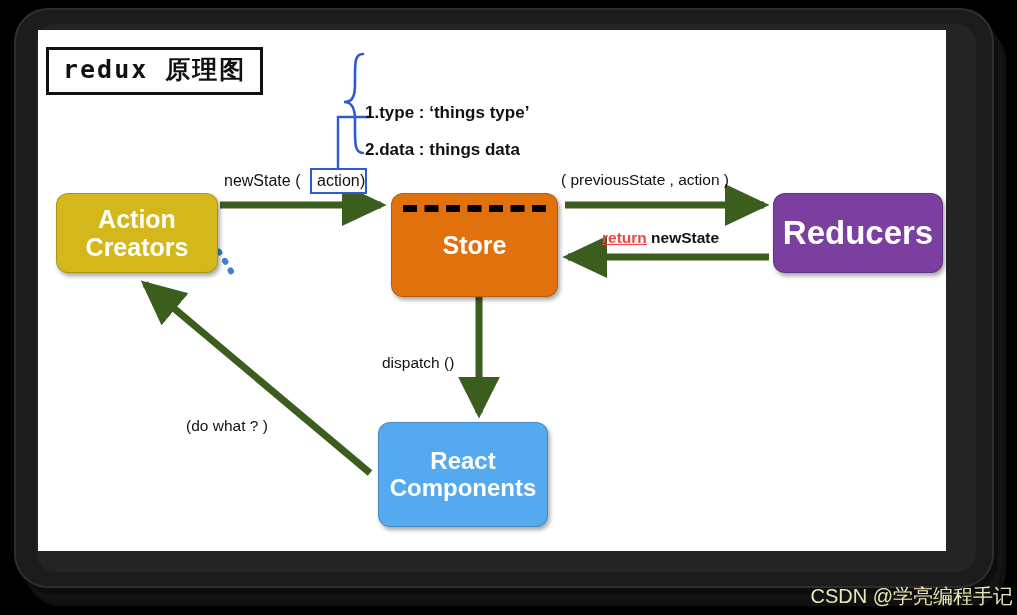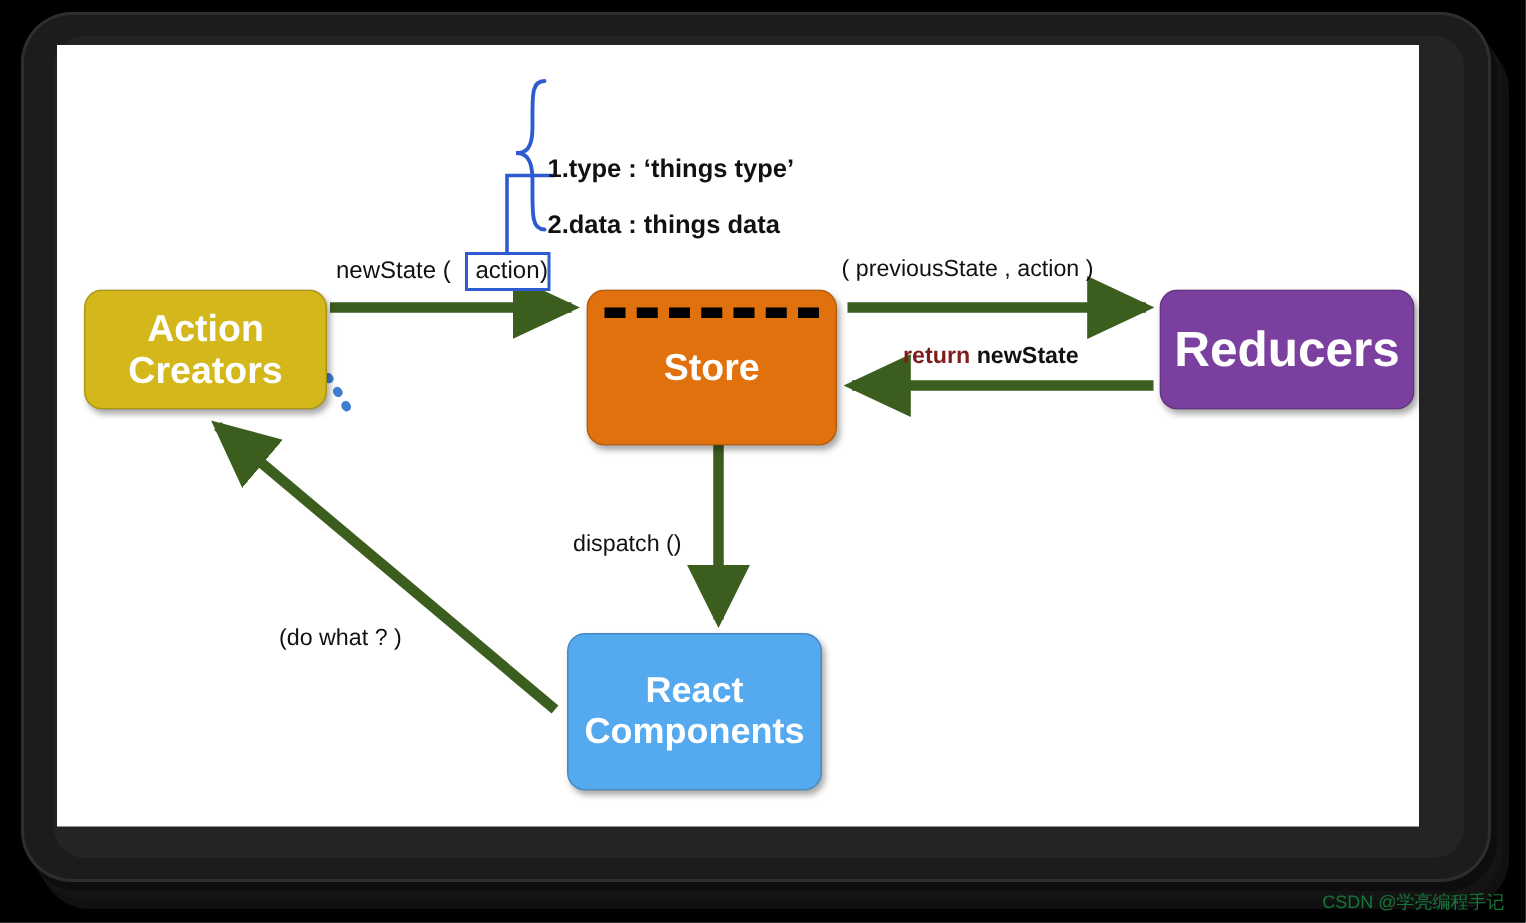--- a/index.html
+++ b/index.html
@@ -133,56 +133,59 @@
     line-height: 1.2;
   }
   .lbl-brace { font-size: 17px; font-weight: 600; }
   #lbl-dispatch { left: 186px; top: 141px; }
   #lbl-brace1   { left: 327px; top: 73px; }
   #lbl-brace2   { left: 327px; top: 110px; }
   #lbl-prevstate{ left: 523px; top: 141px; font-size: 15.5px; }
   #lbl-return   { left: 564px; top: 199px; font-size: 15.5px; font-weight: 700; }
   #lbl-getstate { left: 344px; top: 324px; font-size: 15.5px; }
   #lbl-dowhat   { left: 148px; top: 387px; font-size: 15.5px; }
-  .kw-blue { color: #7f1d1d; font-weight: 700; }
+  .kw-blue { color: #ef4444; font-weight: 700; text-decoration: underline; }
 
   
   #action-token {
     position: absolute;
     left: 272px; top: 138px;
     padding: 1px 5px 2px 5px;
     border: 2px solid #2f5bd0;
     background: #ffffff;
     font-size: 16px;
     color: #111111;
     line-height: 1.2;
   }
 
   
   .watermark {
     position: absolute;
-    right: 14px;
+    right: 4px;
     bottom: 5px;
-    color: #15803d;
-    font-size: 12px;
+    color: #fef9c3;
+    font-size: 20px;
     white-space: nowrap;
     opacity: 0.92;
   }
 </style>
 </head>
 <body>
 
 <div id="root">
 
   <div class="bezel">
     <div class="bezel-inner"></div>
   </div>
 
   <div class="canvas">
 
+    <div class="title-box">
+      <span class="title-text">redux 原理图</span>
+    </div>
 
     <svg class="overlay" viewBox="0 0 908 521">
       <defs>
         <marker id="arrowGreen" markerWidth="7" markerHeight="7" refX="5.6" refY="3" orient="auto">
           <path d="M0,0 L6.4,3 L0,6 z" fill="#3b5d1e"></path>
         </marker>
         <marker id="arrowGreenBig" markerWidth="6.5" markerHeight="6.5" refX="5.2" refY="3" orient="auto">
           <path d="M0,0 L6,3 L0,6 z" fill="#3b5d1e"></path>
         </marker>
       </defs>

